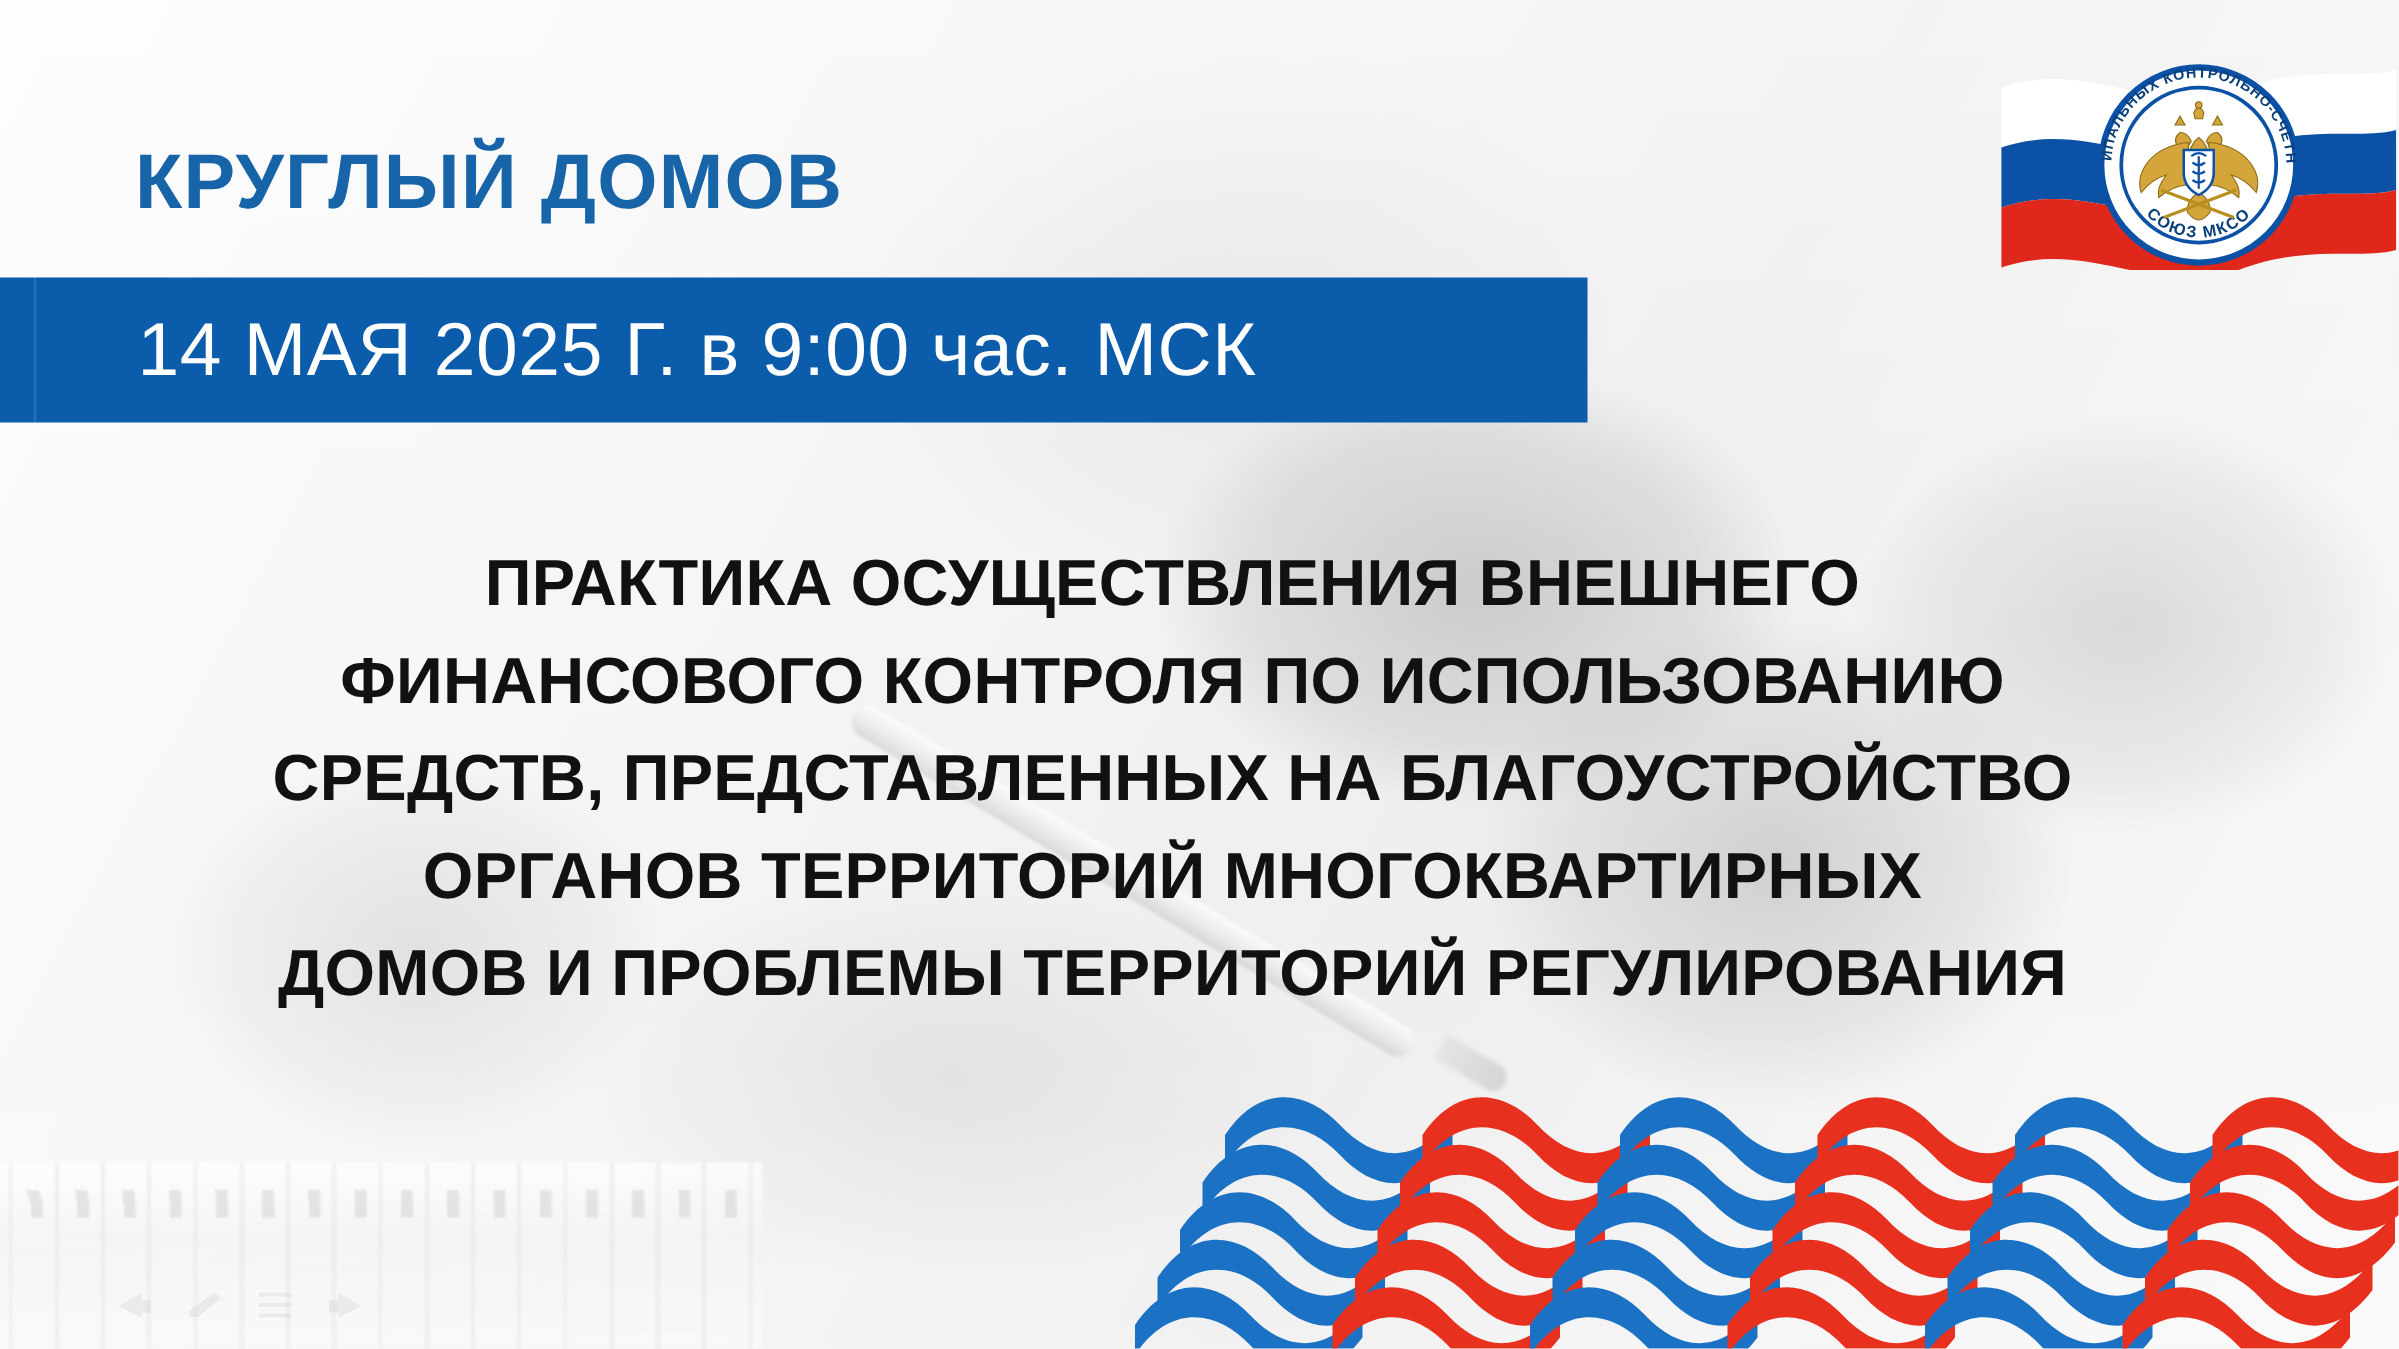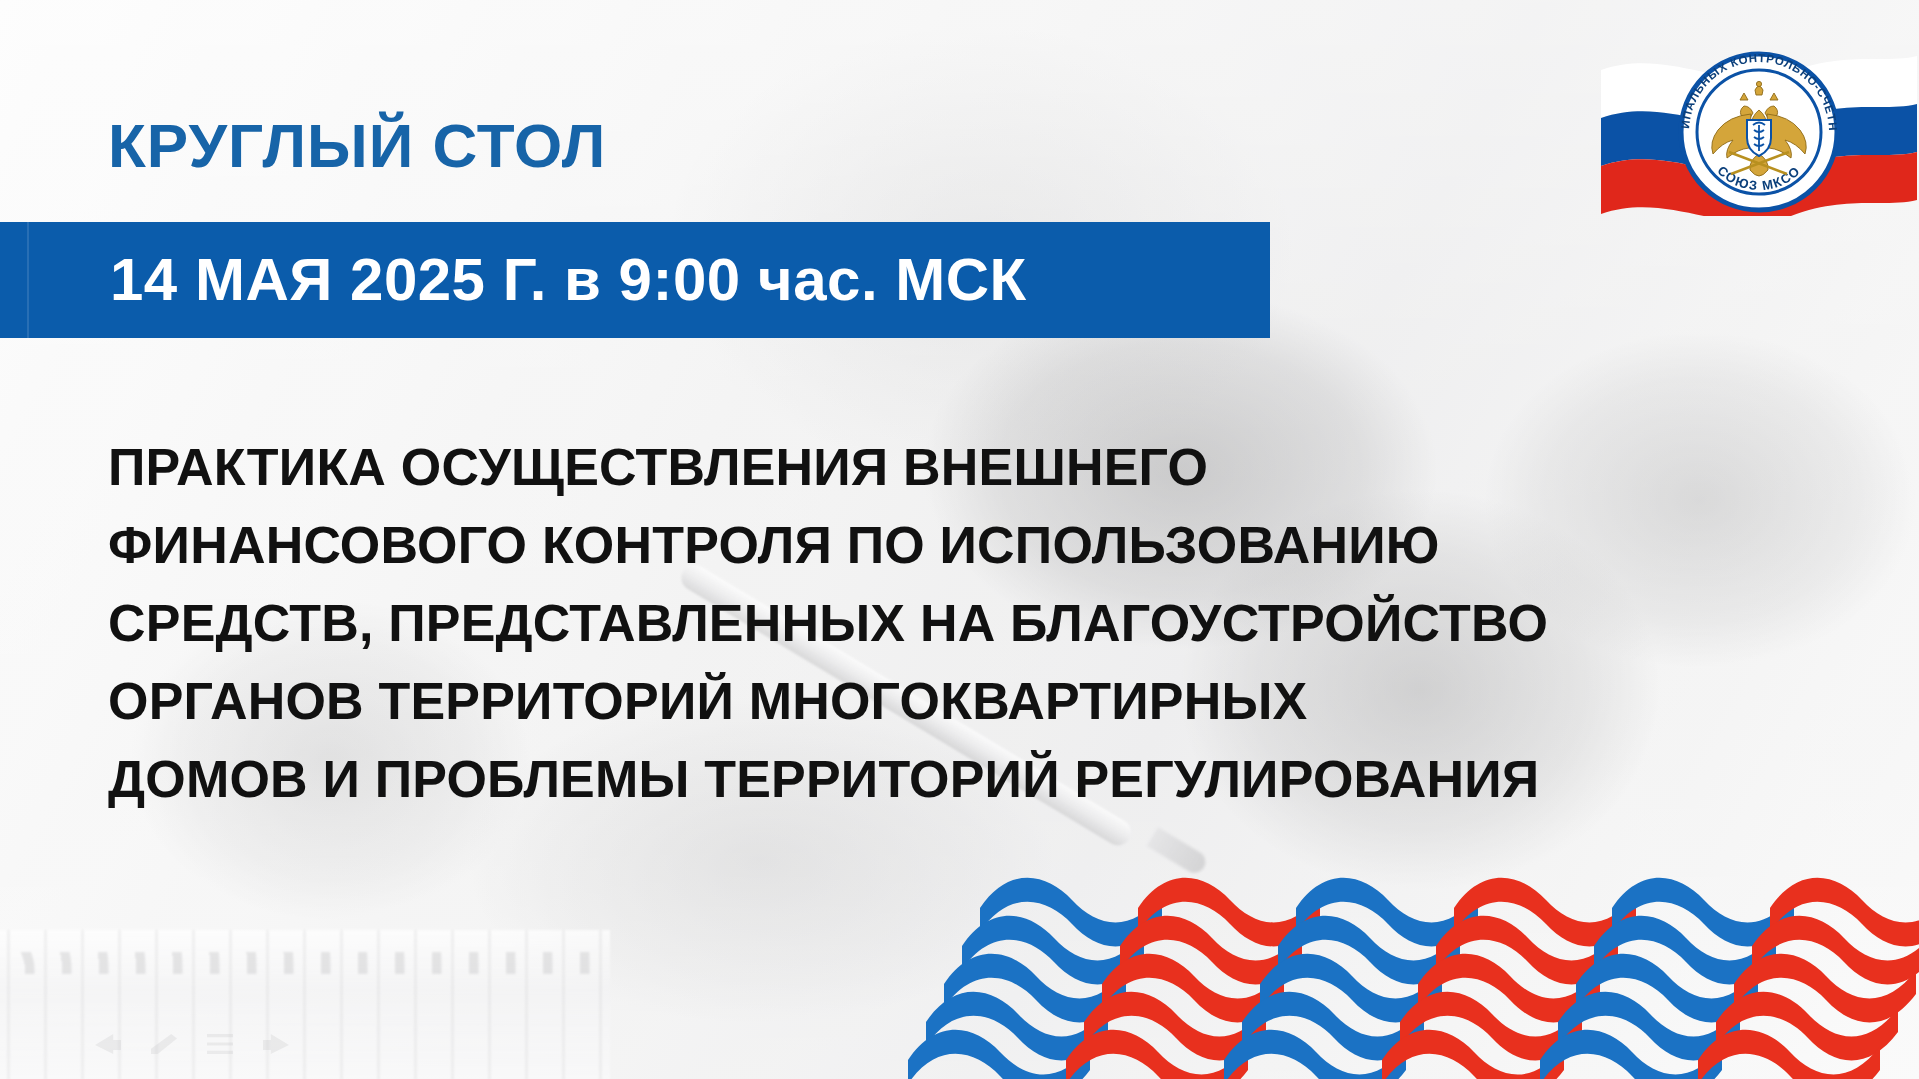--- a/index.html
+++ b/index.html
@@ -138,38 +138,39 @@
     position: absolute;
     left: 27px;
     top: 0;
     bottom: 0;
     width: 2px;
     background: rgba(255,255,255,0.12);
   }
   .date-text {
     margin-left: 110px;
     font-size: 60px;
-    font-weight: 700;
+    font-weight: 400;
     color: #ffffff;
     line-height: 1;
     white-space: nowrap;
     letter-spacing: .5px;
   }
 
   
   .title-block {
     position: absolute;
     left: 108px;
     top: 428px;
     width: 1660px;
     color: #111111;
     font-size: 52px;
     font-weight: 700;
     line-height: 78px;
     letter-spacing: .2px;
+    text-align: center;
   }
   .title-block .tline { white-space: nowrap; display: block; }
 
   
   .emblem {
     position: absolute;
     left: 1601px;
     top: 48px;
     width: 316px;
     height: 168px;
@@ -197,21 +198,21 @@
   <div class="bg-notebook"></div>
   <div class="bg-notebook-coil"></div>
   <div class="bg-miniicons">
     <i></i>
     <i></i>
     <i></i>
     <i></i>
   </div>
   <div class="bg-wash"></div>
 
-  <div class="kicker">КРУГЛЫЙ СТОЛ</div>
+  <div class="kicker">КРУГЛЫЙ ДОМОВ</div>
 
   <div class="date-band">
     <div class="date-text">14 МАЯ 2025 Г. в 9:00 час. МСК</div>
   </div>
 
   <div class="title-block">
     <span class="tline">ПРАКТИКА ОСУЩЕСТВЛЕНИЯ ВНЕШНЕГО</span>
     <span class="tline">ФИНАНСОВОГО КОНТРОЛЯ ПО ИСПОЛЬЗОВАНИЮ</span>
     <span class="tline">СРЕДСТВ, ПРЕДСТАВЛЕННЫХ НА БЛАГОУСТРОЙСТВО</span>
     <span class="tline">ОРГАНОВ ТЕРРИТОРИЙ МНОГОКВАРТИРНЫХ</span>

